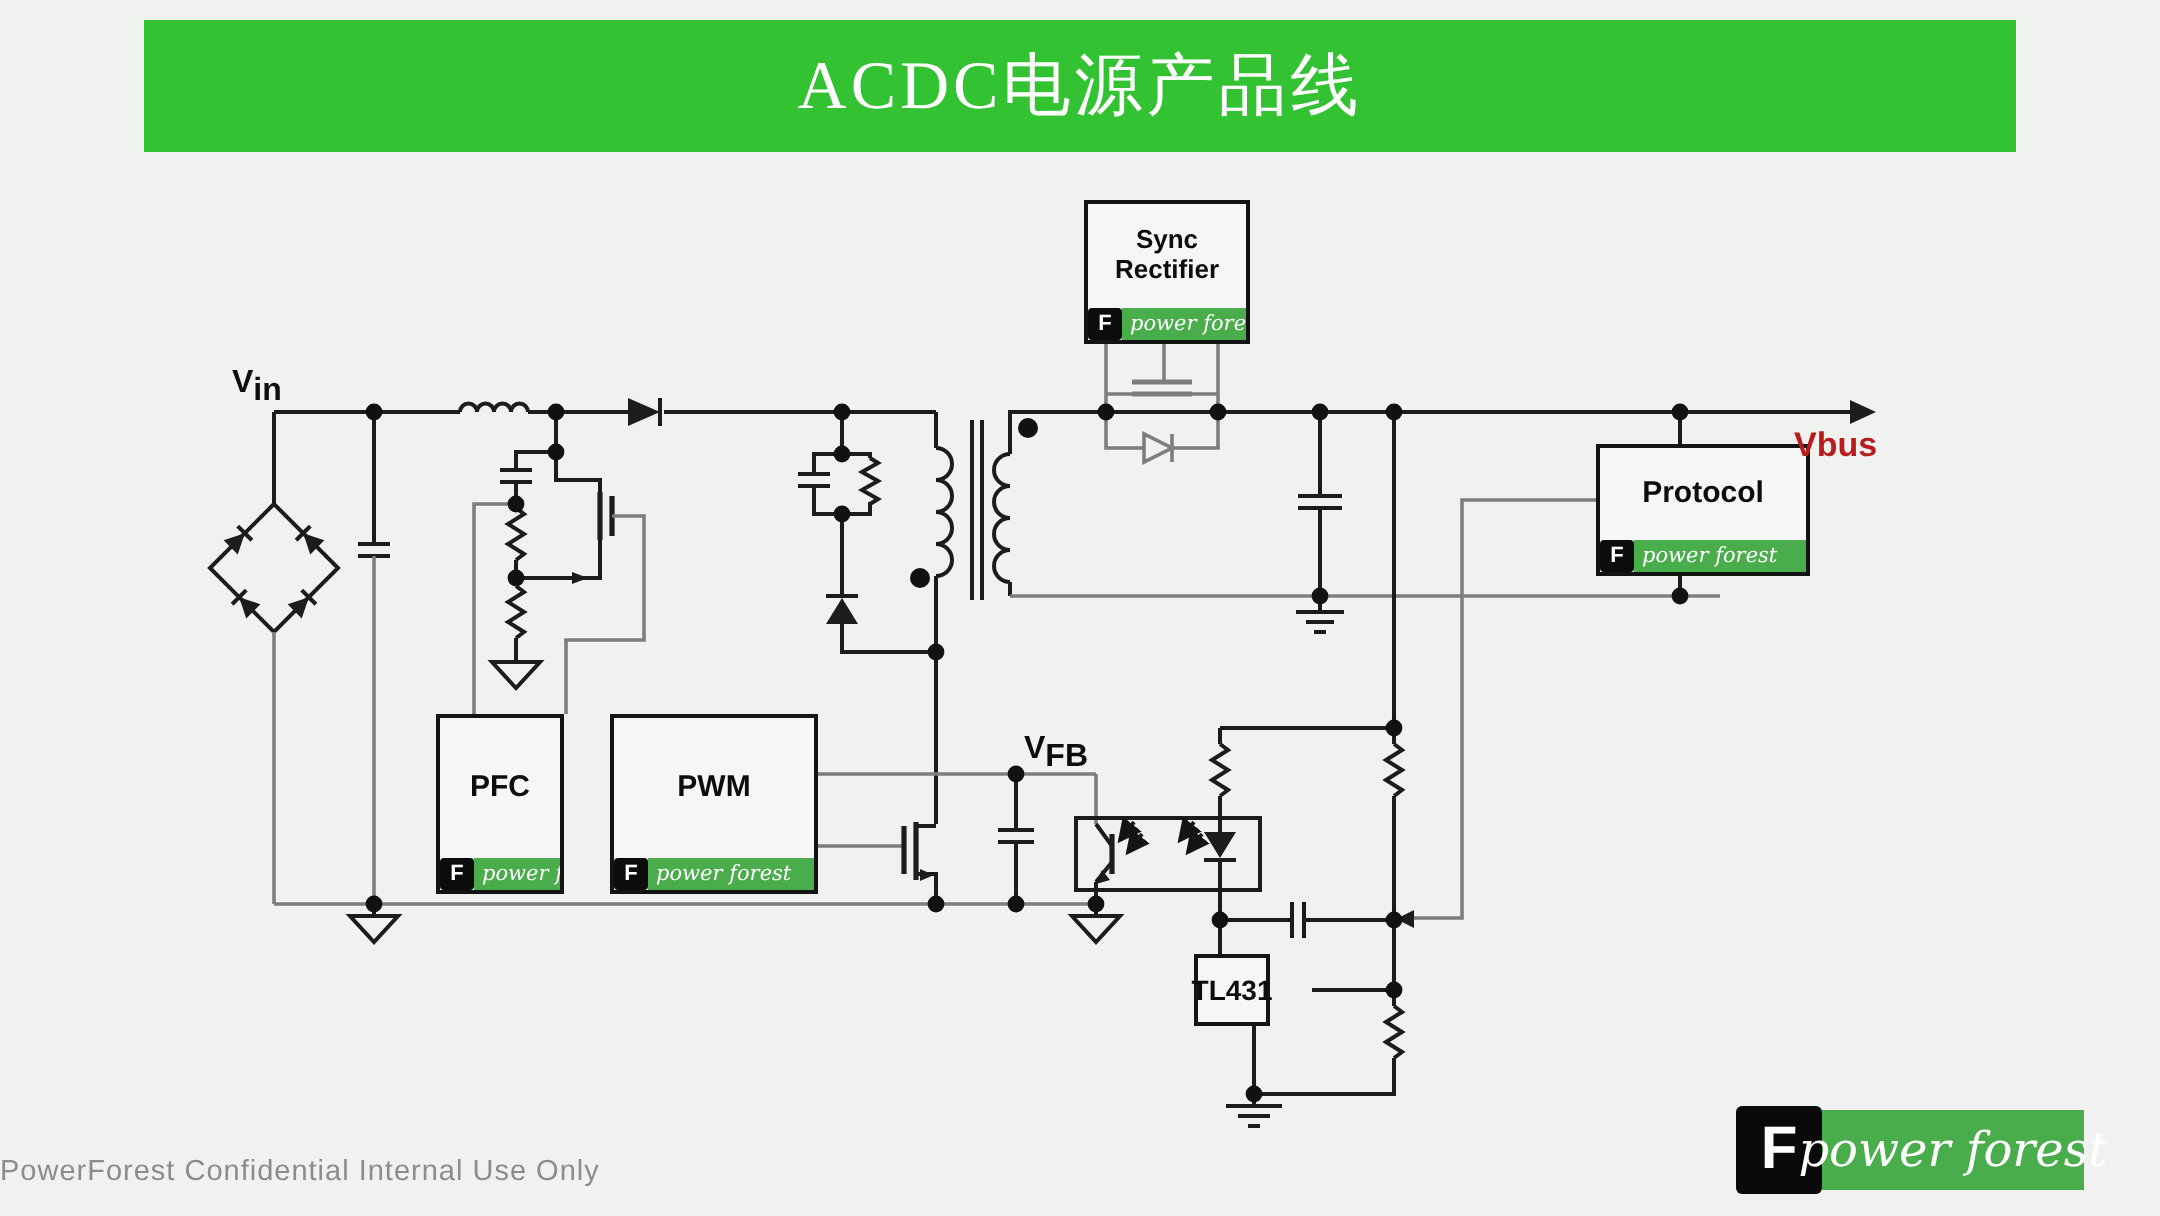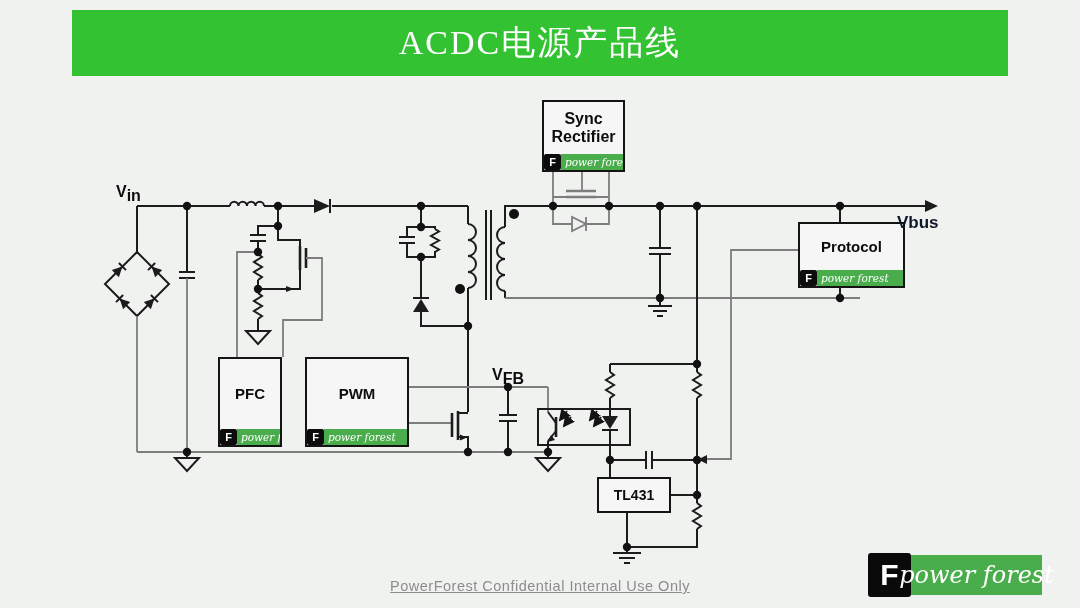--- a/index.html
+++ b/index.html
@@ -26,23 +26,23 @@
   .block .lbl{flex:1;display:flex;flex-direction:column;align-items:center;justify-content:center;
          font-weight:bold;color:#0d0d0d;font-size:15px;line-height:1.15;}
   .brandstrip{height:16px;display:flex;flex:0 0 16px;}
   .brandstrip .mono{width:17px;background:#0c0c0c;color:#fff;font-size:11px;font-weight:bold;
          display:flex;align-items:center;justify-content:center;border-radius:2px;}
   .brandstrip .bname{flex:1;background:var(--logo-green);color:#fff;
          font-family:"DejaVu Serif",serif;font-style:italic;font-size:10.5px;
          display:flex;align-items:center;padding-left:4px;white-space:nowrap;overflow:hidden;}
   .netlabel{position:absolute;font-weight:bold;font-size:16px;color:#0d0d0d;}
   .netlabel sub{font-size:16px;}
-  .vbus{position:absolute;font-weight:600;font-size:17px;color:#0f172a;}
-  .footer{position:absolute;left:0;right:0;top:578px;text-align:center;
-         color:var(--footer);font-size:14.5px;letter-spacing:0.5px;text-decoration:underline;}
+  .vbus{position:absolute;font-weight:600;font-size:17px;color:#b91c1c;}
+  .footer{position:absolute;left:0;right:0;top:578px;
+         color:var(--footer);font-size:14.5px;letter-spacing:0.5px;}
   .biglogo{position:absolute;left:868px;top:553px;display:flex;align-items:center;}
   .biglogo .mono{width:43px;height:44px;background:#0a0a0a;color:#fff;font-size:30px;font-weight:bold;
          display:flex;align-items:center;justify-content:center;border-radius:3px;}
   .biglogo .bname{width:131px;height:40px;background:var(--logo-green);color:#fff;
          font-family:"DejaVu Serif",serif;font-style:italic;font-size:24px;
          display:flex;align-items:center;justify-content:center;white-space:nowrap;}
 </style>
 </head>
 <body>
 
@@ -234,21 +234,21 @@
     <circle class="dot" cx="697" cy="495" r="4.2"></circle>
       <circle class="dot" cx="627" cy="547" r="4.2"></circle>
     <circle class="dot" cx="187" cy="452" r="4.2"></circle>
       <circle class="dot" cx="468" cy="452" r="4.2"></circle>
     <circle class="dot" cx="508" cy="452" r="4.2"></circle>
       <circle class="dot" cx="548" cy="452" r="4.2"></circle>
   </g>
 </svg>
 
 <div class="block" style="left:542px;top:100px;width:83px;height:72px;">
-  <div class="lbl" style="font-size:16px;">
+  <div class="lbl" style="font-size:13px;">
     <span>Sync</span>
     <span>Rectifier</span>
   </div>
   <div class="brandstrip">
     <span class="mono">F</span>
     <span class="bname">power forest</span>
   </div>
 </div>
 
 <div class="block" style="left:218px;top:357px;width:64px;height:90px;">
@@ -274,29 +274,29 @@
 <div class="block" style="left:798px;top:222px;width:107px;height:66px;">
   <div class="lbl">
       <span>Protocol</span>
     </div>
   <div class="brandstrip">
     <span class="mono">F</span>
     <span class="bname">power forest</span>
   </div>
 </div>
 
-<div class="block" style="left:597px;top:477px;width:74px;height:36px;">
+<div class="block" style="left:597px;top:477px;width:38px;height:36px;">
   <div class="lbl" style="font-size:14px;">
       <span>TL431</span>
     </div>
 </div>
 
 <span class="netlabel" style="left:116px;top:183px;"><span>V</span><sub>in</sub></span>
 
-<span class="netlabel" style="left:492px;top:366px;text-align:center;"><span>V</span><sub>FB</sub></span>
+<span class="netlabel" style="left:512px;top:366px;text-align:center;"><span>V</span><sub>FB</sub></span>
 
 <span class="vbus" style="left:897px;top:213px;">Vbus</span>
 
 <div class="footer">PowerForest Confidential Internal Use Only</div>
 
 <div class="biglogo">
   <span class="mono">F</span>
   <span class="bname">power forest</span>
 </div>
 

